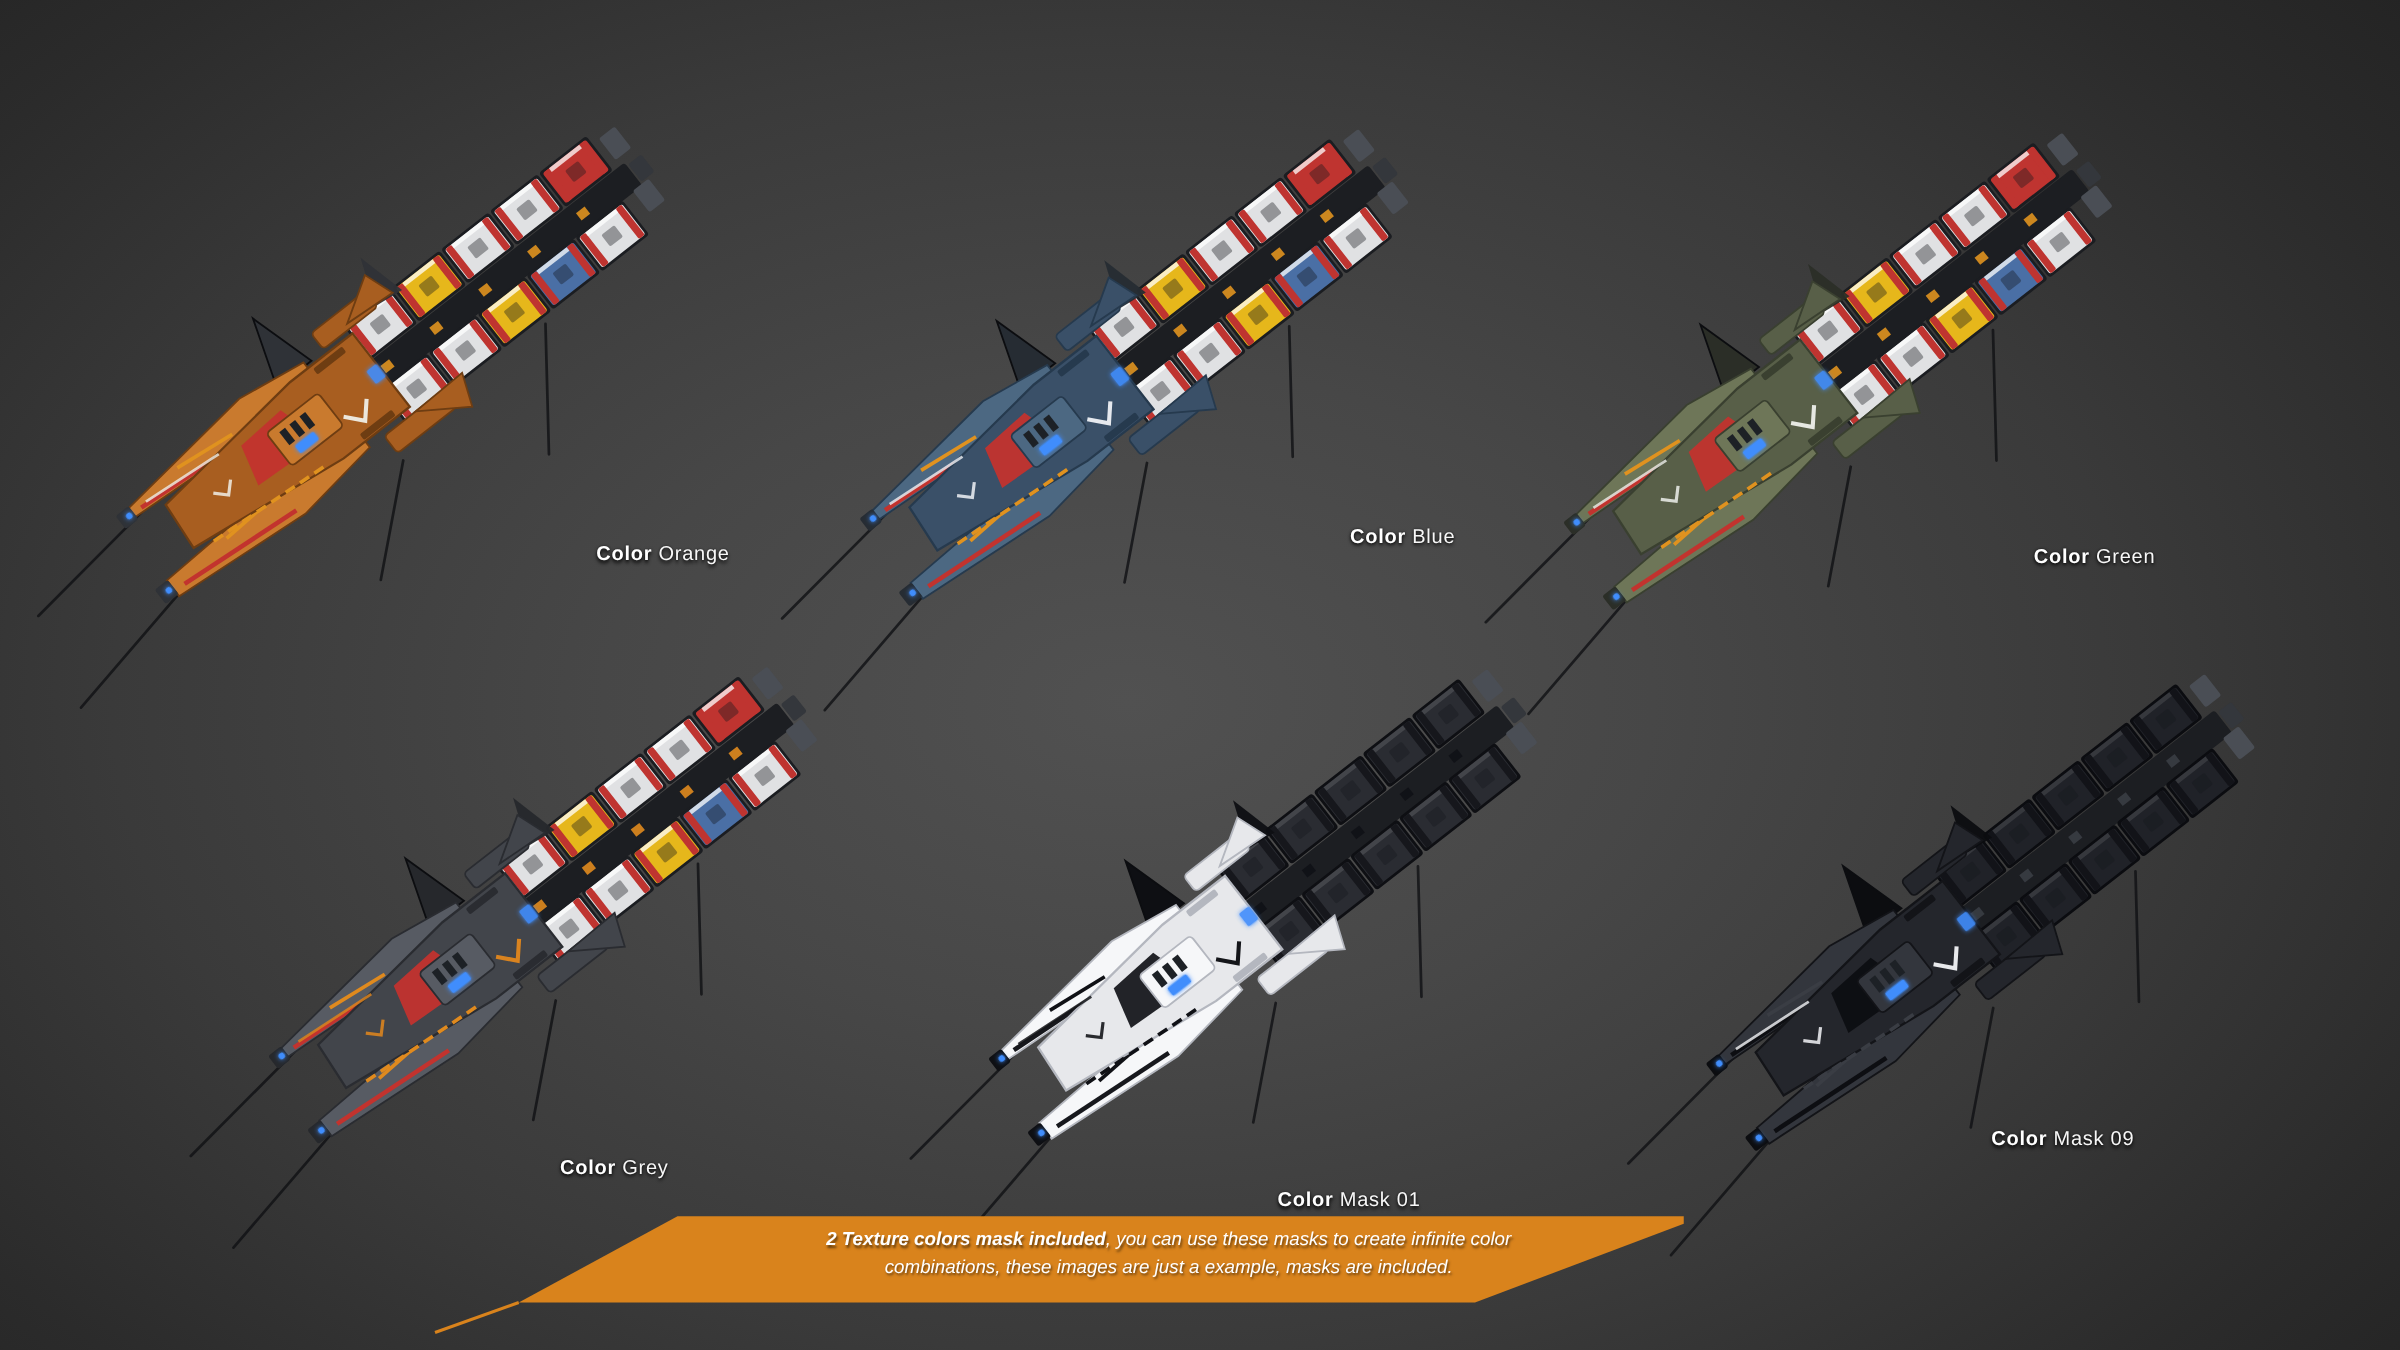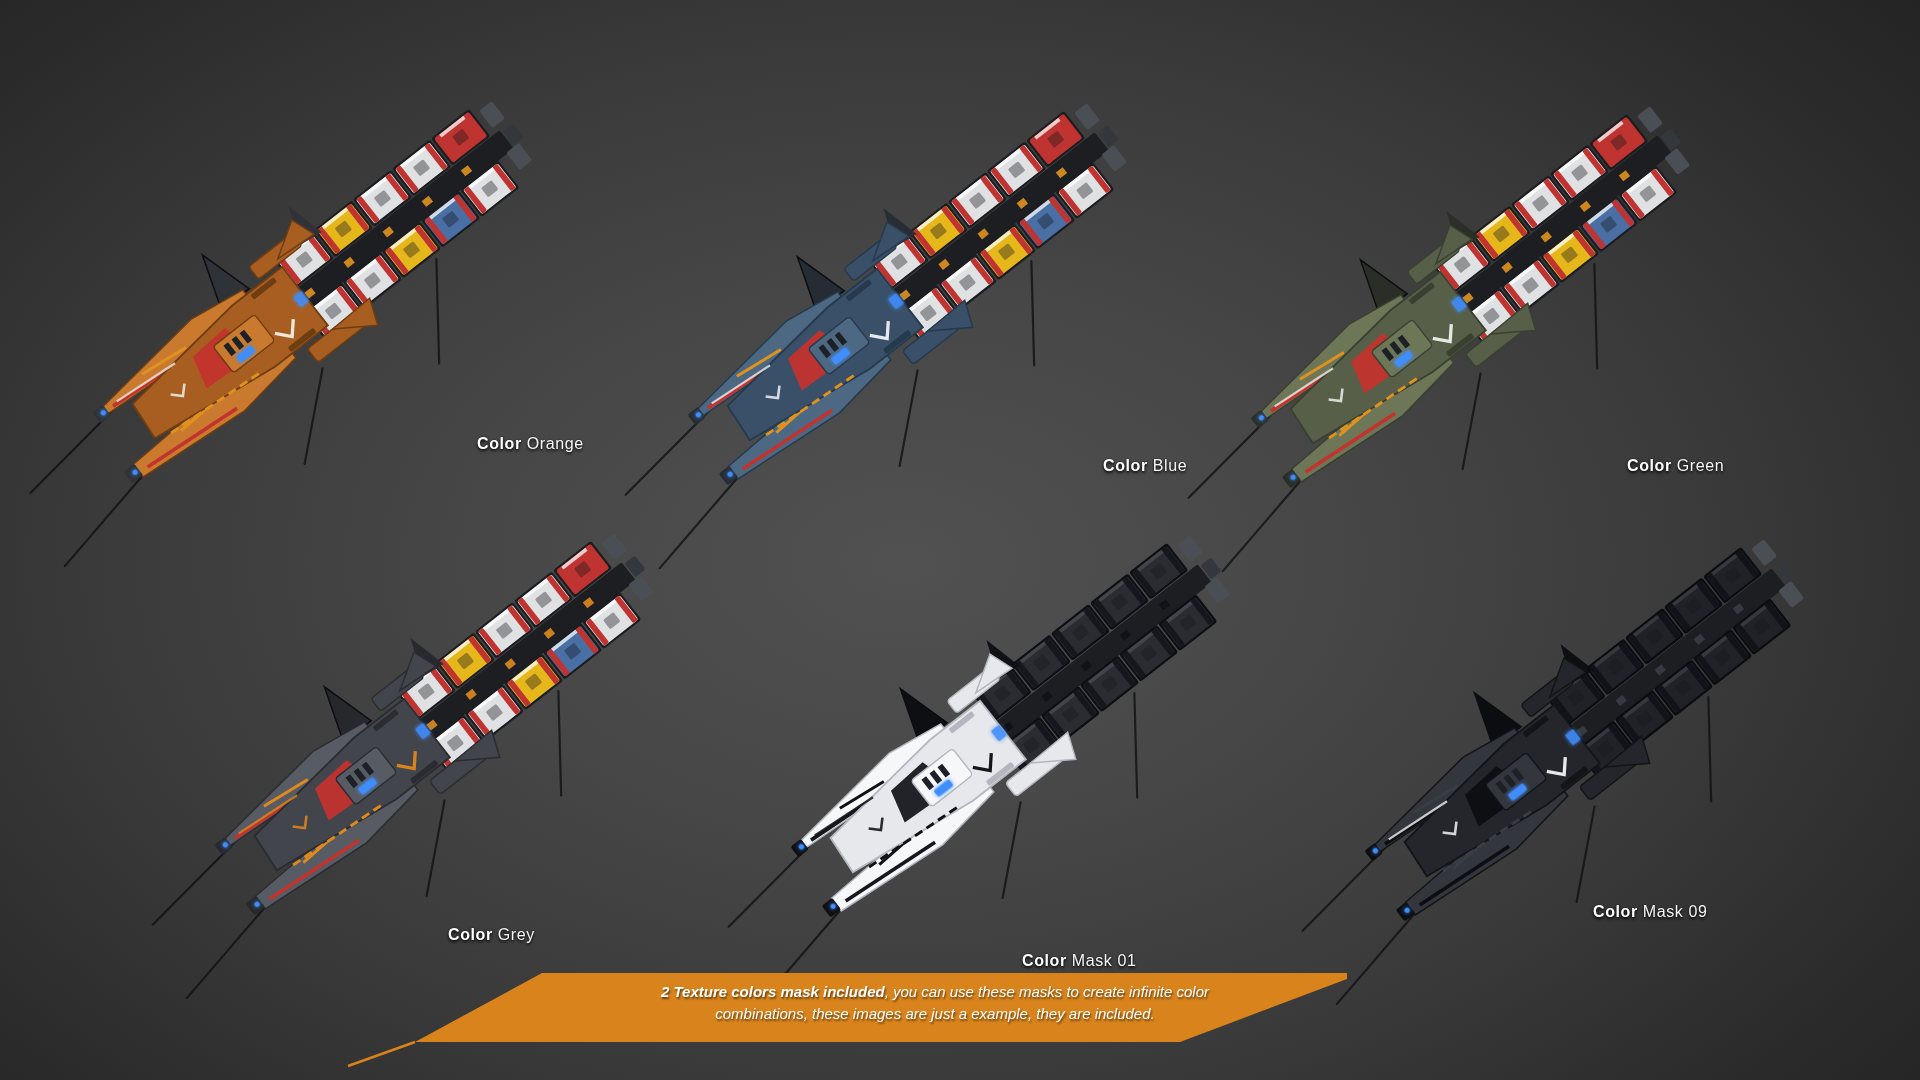--- a/index.html
+++ b/index.html
@@ -792,22 +792,22 @@
       </div>
     </div>
 
   <svg class="banner-svg" width="1030" height="110" viewBox="330 965 1030 110" aria-hidden="true">
     <polygon id="banner-poly" points="542,973 1347,973 1347,979 1180,1042 415,1042" fill="#d9831c"></polygon>
     <line id="banner-line" x1="415" y1="1042" x2="348" y2="1066" stroke-width="2.5" stroke="#d9831c"></line>
   </svg>
 
   <div class="banner-text" style="color: rgb(255, 255, 255);">
     <div><span class="bt-bold">2 Texture colors mask included</span><span>, you can use these masks to create infinite color</span></div>
-    <div class="bt-line2">combinations, these images are just a example, they are included.</div>
+    <div class="bt-line2">combinations, these images are just a example, masks are included.</div>
   </div>
 
 <div class="ship-label" style="left: 477px; top: 435px;"><span class="lbl-b">Color</span><span class="lbl-r"> Orange</span></div>
-    <div class="ship-label" style="left: 1080px; top: 457px; margin-left: 23px;"><span class="lbl-b">Color</span><span class="lbl-r"> Blue</span></div>
-    <div class="ship-label" style="left: 1627px; top: 457px;"><span class="lbl-b">Color</span><span class="lbl-r"> Green</span></div>
+    <div class="ship-label" style="left: 1080px; top: 421px;"><span class="lbl-b">Color</span><span class="lbl-r"> Blue</span></div>
+    <div class="ship-label" style="left: 1627px; top: 437px;"><span class="lbl-b">Color</span><span class="lbl-r"> Green</span></div>
     <div class="ship-label" style="left: 448px; top: 902px; margin-top: 24px;"><span class="lbl-b">Color</span><span class="lbl-r"> Grey</span></div>
     <div class="ship-label" style="left: 1022px; top: 952px;"><span class="lbl-b">Color</span><span class="lbl-r"> Mask 01</span></div>
     <div class="ship-label" style="left: 1593px; top: 903px;"><span class="lbl-b">Color</span><span class="lbl-r"> Mask 09</span></div>
   </div>
 
 </body></html>

